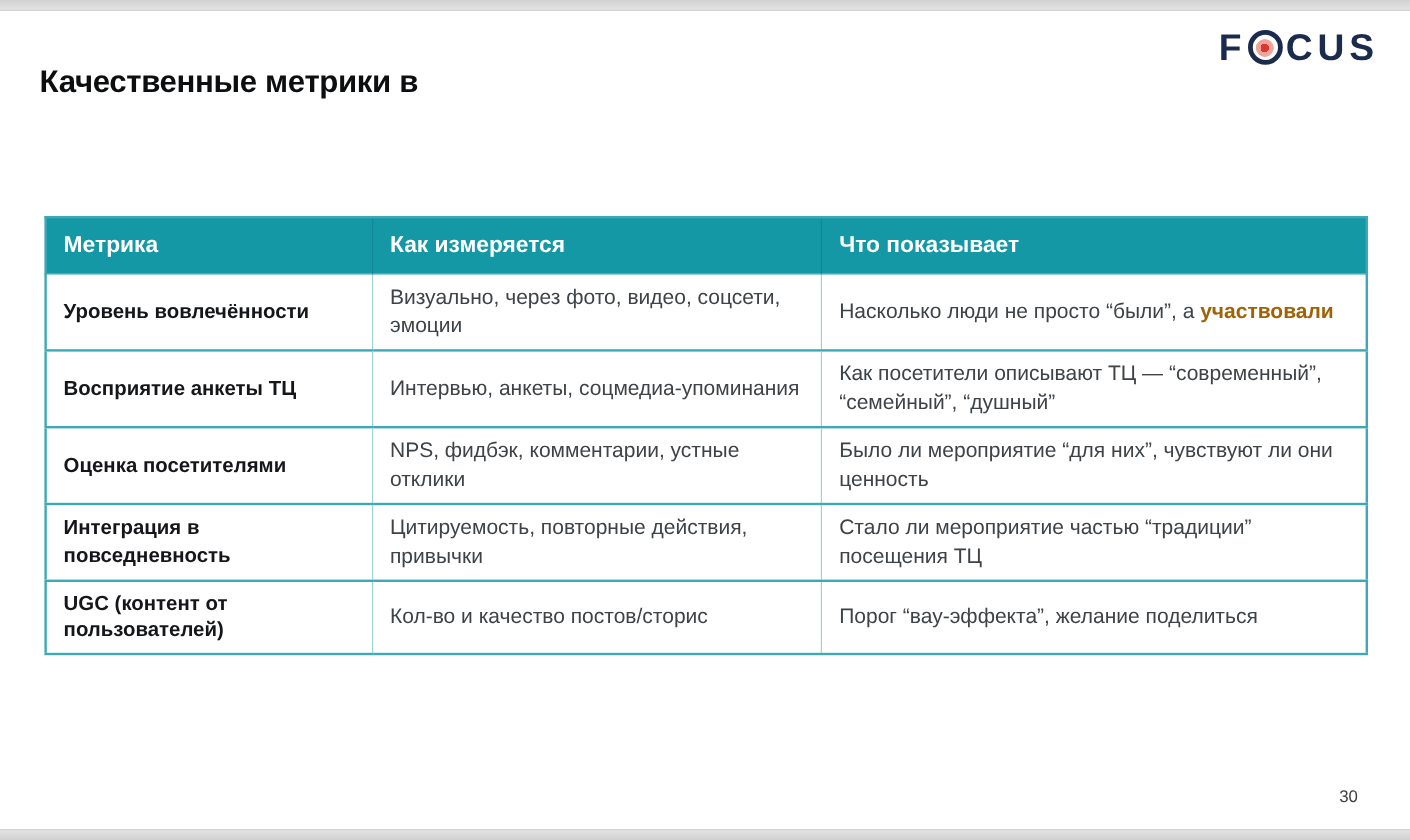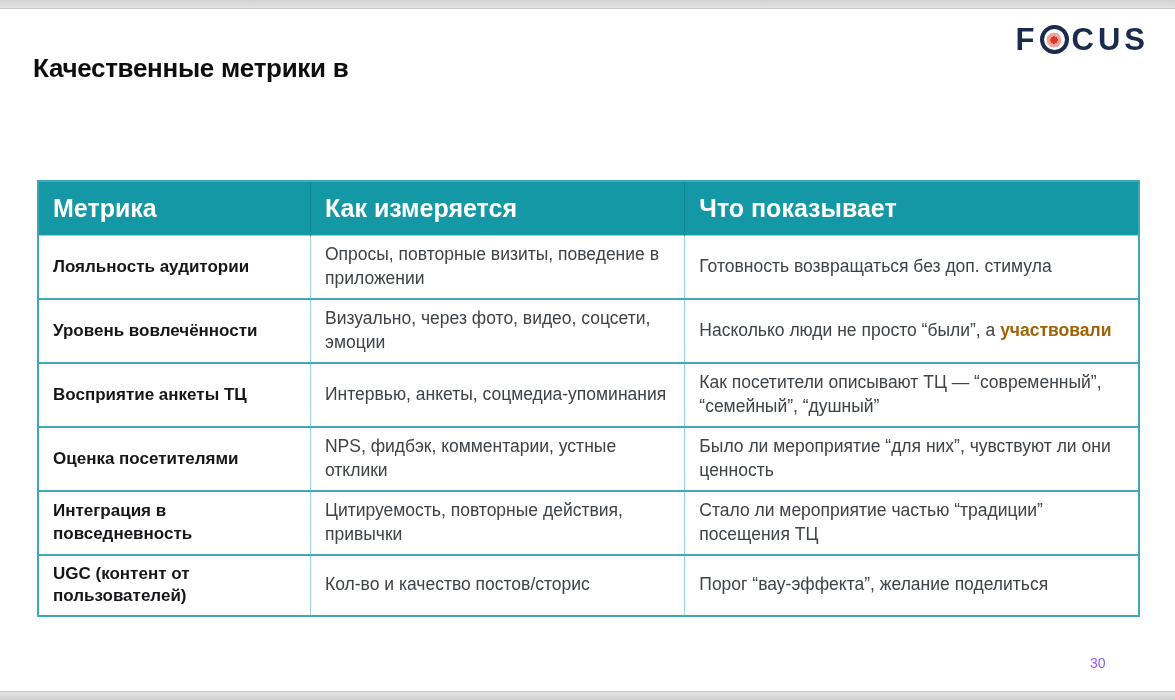--- a/index.html
+++ b/index.html
@@ -43,41 +43,41 @@
   }
 
   
   .table-wrap { position: absolute; left: 37px; top: 180px; width: 1103px; }
   table.metrics {
     width: 100%; border-collapse: collapse; table-layout: fixed;
     border: 2px solid #3fa8b5;
   }
   thead th {
     background: #1598a6; color: #ffffff;
-    font-size: 25px; font-weight: bold; text-align: left;
+    font-size: 19px; font-weight: bold; text-align: left;
     padding: 12px 14px; border-left: 1px solid rgba(0,0,0,0.10);
   }
   thead th:first-child { border-left: none; }
   tbody td {
     padding: 7px 14px; vertical-align: middle;
     font-size: 17.5px; color: #3e4347; line-height: 1.37;
     border: 1px solid #9ed3da; border-bottom: 2px solid #3fa8b5;
     background: #ffffff;
   }
   tbody td.metric {
     font-size: 17px; font-weight: bold; color: #141619; line-height: 1.32;
   }
   tbody td .emph { font-weight: bold; color: #a16207; }
   col.c1 { width: 24.75%; }
   col.c2 { width: 34.0%; }
   col.c3 { width: 41.25%; }
 
   .page-number {
-    position: absolute; left: 1090px; top: 655px;
-    font-size: 14px; color: #8b5cf6;
+    position: absolute; left: 1116px; top: 655px;
+    font-size: 14px; color: #404040;
   }
 </style>
 </head>
 <body>
 
 <div class="chrome-bar top"></div>
 
 <div class="logo">
   <span>F</span>
     <span class="eye">
@@ -99,25 +99,20 @@
       </colgroup>
     <thead>
       <tr>
         <th>Метрика</th>
         <th>Как измеряется</th>
         <th>Что показывает</th>
       </tr>
     </thead>
     <tbody>
       <tr>
-        <td class="metric">Лояльность аудитории</td>
-        <td>Опросы, повторные визиты, поведение в приложении</td>
-        <td><span>Готовность возвращаться без доп. стимула</span><span class="emph"></span></td>
-      </tr>
-      <tr>
         <td class="metric">Уровень вовлечённости</td>
         <td>Визуально, через фото, видео, соцсети, эмоции</td>
         <td><span>Насколько люди не просто “были”, а </span><span class="emph">участвовали</span></td>
       </tr>
       <tr>
         <td class="metric">Восприятие анкеты ТЦ</td>
         <td>Интервью, анкеты, соцмедиа-упоминания</td>
         <td><span>Как посетители описывают ТЦ — “современный”, “семейный”, “душный”</span><span class="emph"></span></td>
       </tr>
       <tr>

